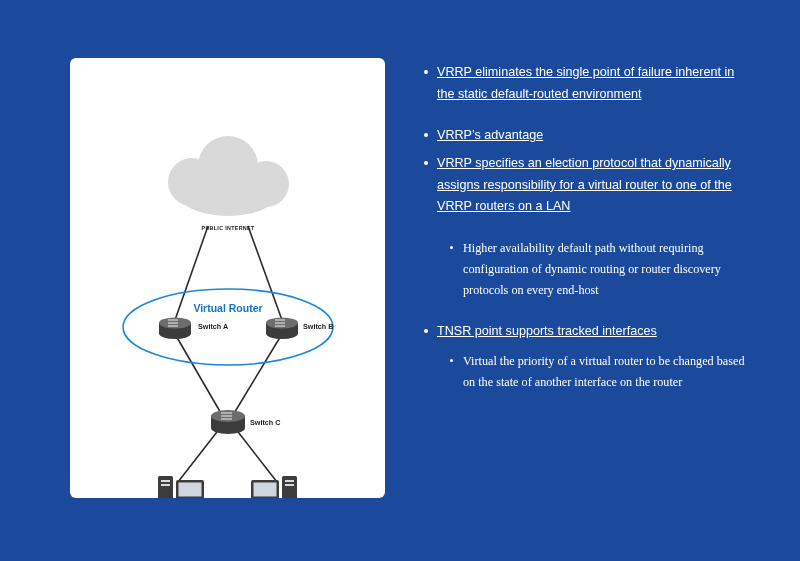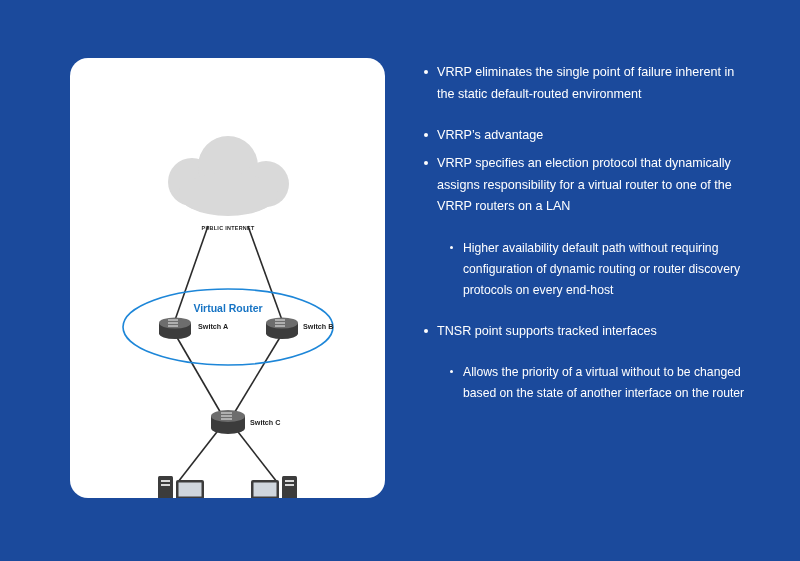--- a/index.html
+++ b/index.html
@@ -20,21 +20,21 @@
     background: #1b4a9c;
   }
   
   .diagram-card {
     position: absolute;
     left: 70px;
     top: 58px;
     width: 315px;
     height: 440px;
     background: #ffffff;
-    border-radius: 18px;
+    border-radius: 6px;
   }
   .diagram-svg {
     display: block;
     width: 315px;
     height: 440px;
   }
   .lbl {
     font-family: "Liberation Sans", sans-serif;
     fill: #1d1d1d;
   }
@@ -63,38 +63,40 @@
     top: 62px;
     width: 330px;
   }
   .bullet {
     position: relative;
     color: #ffffff;
     font-size: 12.6px;
     line-height: 1.72;
     padding-left: 13px;
     margin-bottom: 20px;
+    text-decoration: underline;
   }
   .bullet::before {
     content: "";
     position: absolute;
     left: 0;
     top: 8px;
     width: 4px;
     height: 4px;
     border-radius: 50%;
     background: #ffffff;
   }
   .bullet.tight {
     margin-bottom: 6px;
   }
   .sub-list {
-    margin-top: 19px;
+    margin-top: 8px;
     margin-bottom: 20px;
     padding-left: 26px;
+    font-family: Liberation Serif, serif;
   }
   .sub-bullet {
     position: relative;
     color: #ffffff;
     font-size: 12.2px;
     line-height: 1.72;
     padding-left: 13px;
     margin-bottom: 2px;
   }
   .sub-bullet::before {
@@ -198,18 +200,18 @@
 
     <div class="bullet tight">VRRP’s advantage</div>
 
     <div class="bullet">VRRP specifies an election protocol that dynamically assigns responsibility for a virtual router to one of the VRRP routers on a LAN</div>
     <div class="sub-list">
       <div class="sub-bullet">Higher availability default path without requiring configuration of dynamic routing or router discovery protocols on every end-host</div>
     </div>
 
     <div class="bullet tight">TNSR point supports tracked interfaces</div>
     <div class="sub-list">
-      <div class="sub-bullet">Allows the priority of a virtual without to be changed based on the state of another interface on the router</div>
+      <div class="sub-bullet">Virtual the priority of a virtual router to be changed based on the state of another interface on the router</div>
     </div>
 
   </div>
 
 </div>
 
 </body></html>

